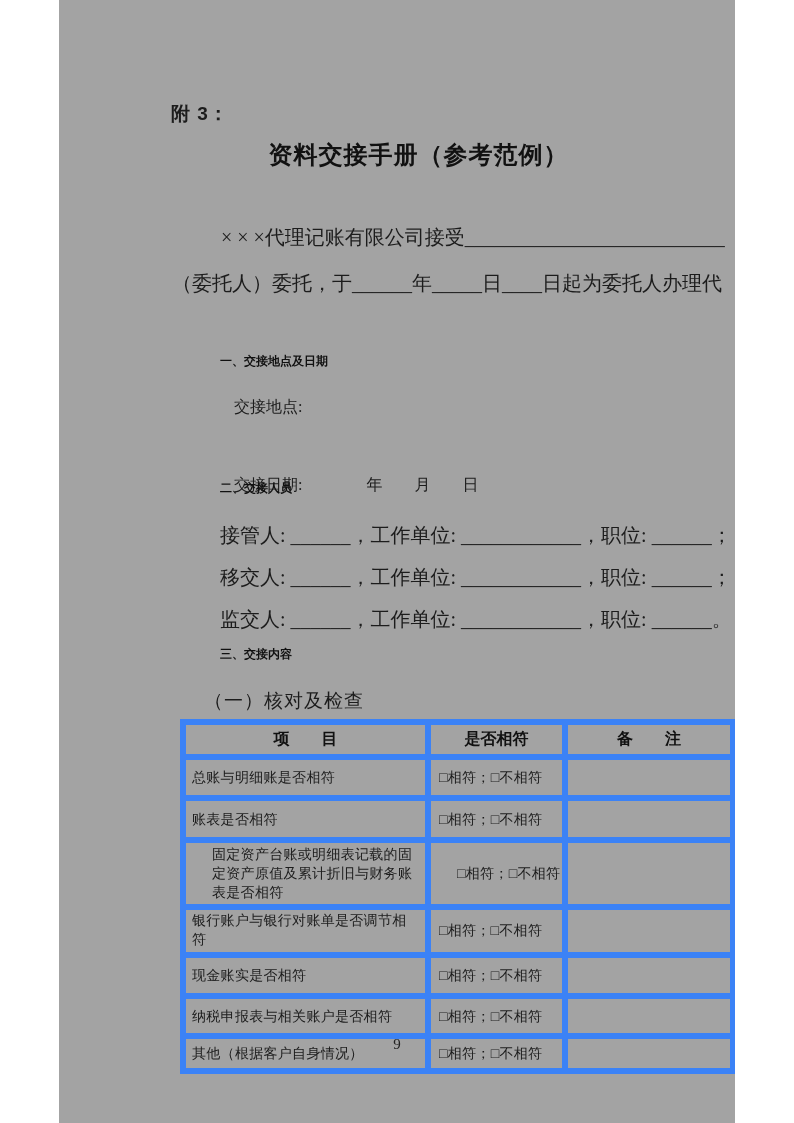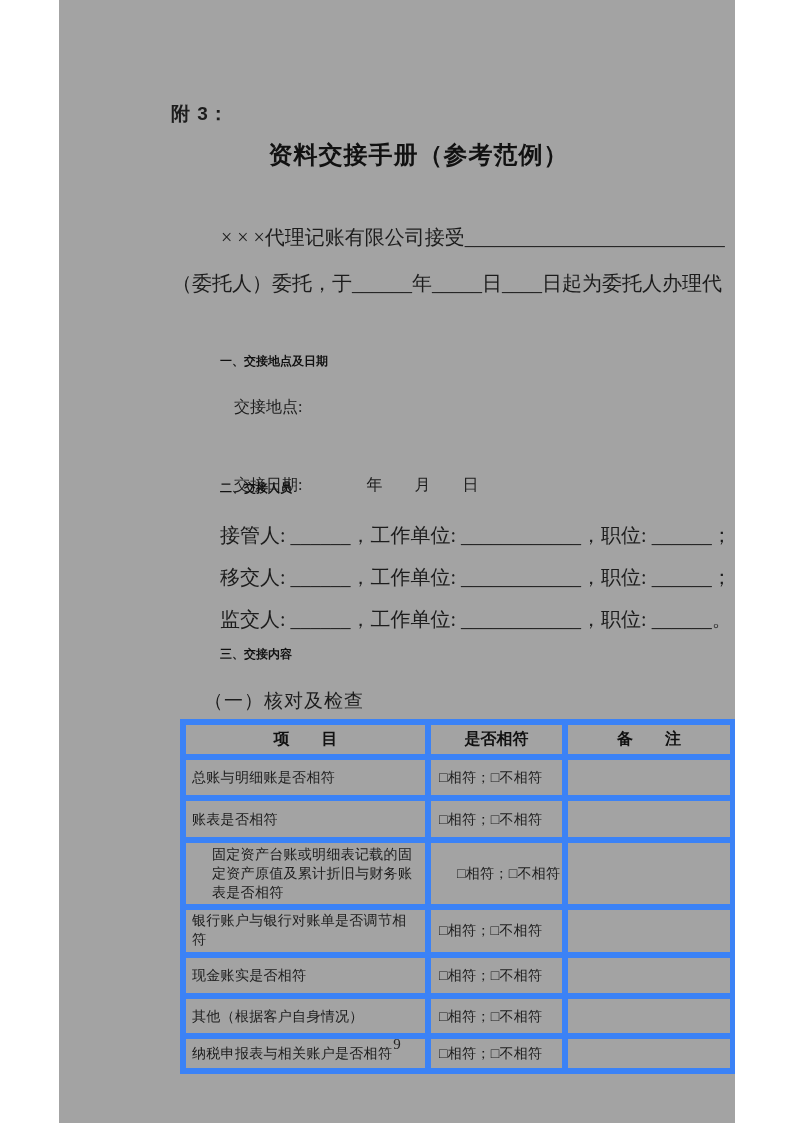--- a/index.html
+++ b/index.html
@@ -209,26 +209,26 @@
             <td class="item">银行账户与银行对账单是否调节相符</td>
             <td class="status">□相符；□不相符</td>
             <td class="remark"></td>
           </tr>
           <tr>
             <td class="item">现金账实是否相符</td>
             <td class="status">□相符；□不相符</td>
             <td class="remark"></td>
           </tr>
           <tr>
+            <td class="item">纳税申报表与相关账户是否相符</td>
+            <td class="status">□相符；□不相符</td>
+            <td class="remark"></td>
+          </tr>
+          <tr>
             <td class="item">其他（根据客户自身情况）</td>
-            <td class="status">□相符；□不相符</td>
-            <td class="remark"></td>
-          </tr>
-          <tr>
-            <td class="item">纳税申报表与相关账户是否相符</td>
             <td class="status">□相符；□不相符</td>
             <td class="remark"></td>
           </tr>
         </tbody>
     </table>
   </div>
 
   <div class="abs page-number">9</div>
 
 </div>

